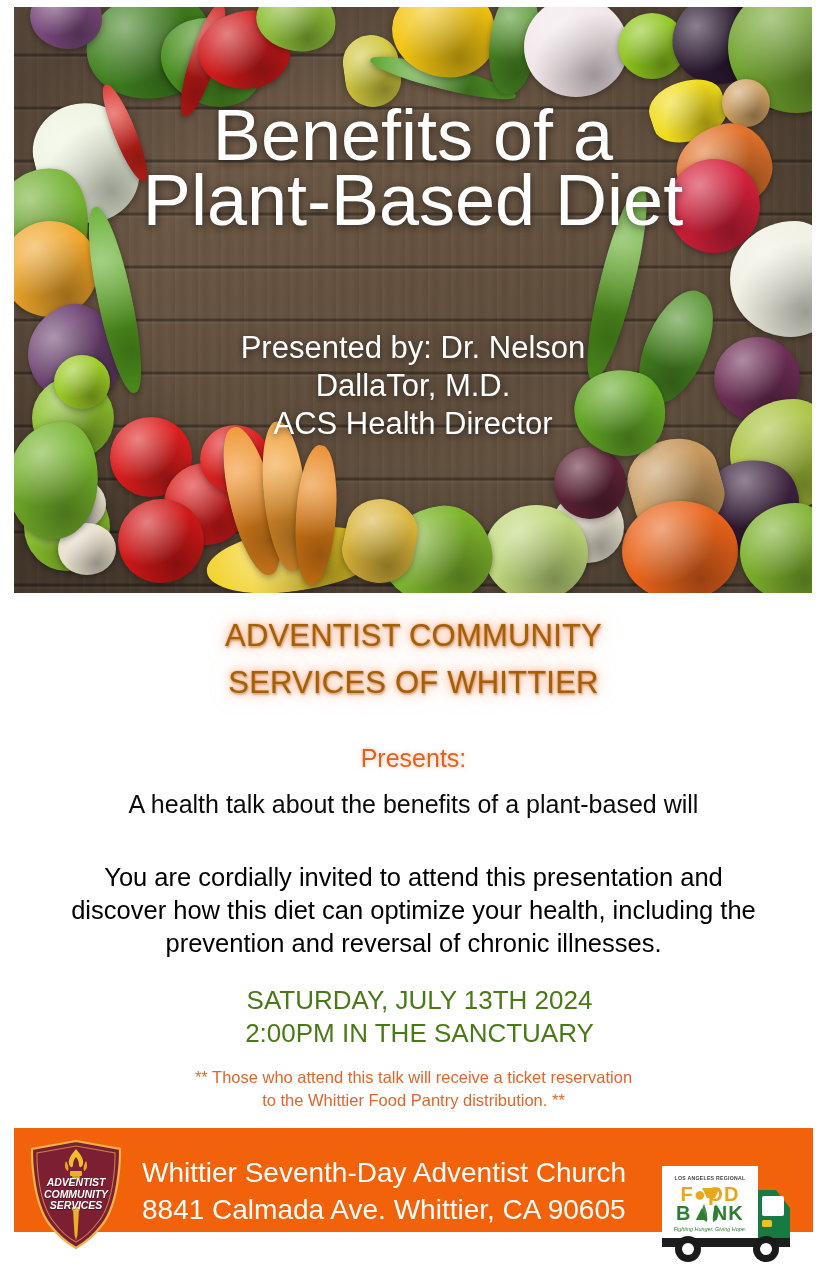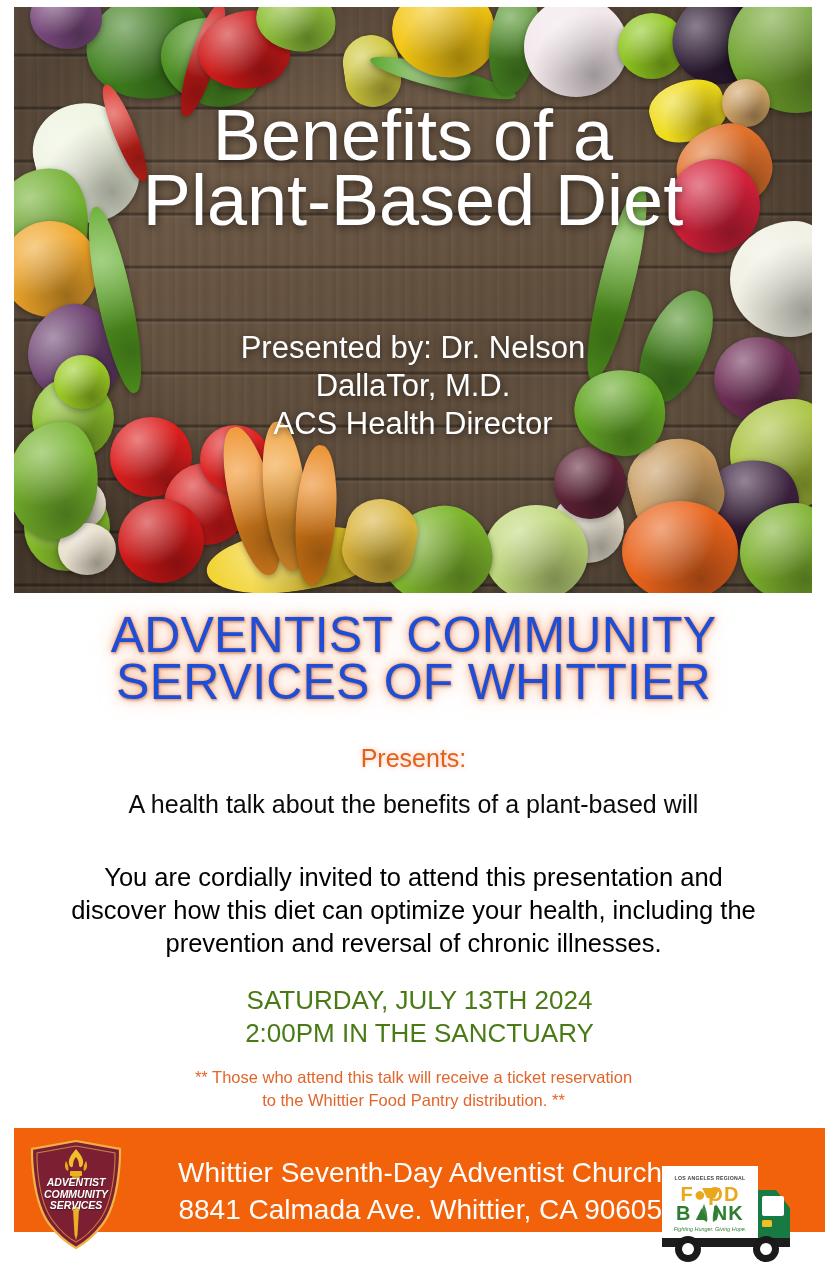--- a/index.html
+++ b/index.html
@@ -63,24 +63,24 @@
   .veg.leaf { border-radius: 58% 42% 46% 54% / 50% 55% 45% 50%; }
   .veg.oval { border-radius: 50% / 38%; }
   .veg.long { border-radius: 48% / 50%; }
 
   
   .org-title {
     position: absolute;
     left: 0; right: 0;
     top: 612px;
     text-align: center;
-    font-size: 50px;
+    font-size: 31px;
     line-height: 47px;
     letter-spacing: 0.2px;
-    color: #1d4ed8;
+    color: #a16207;
     text-shadow:
       0 0 2px rgba(226,97,30,0.65),
       0 0 9px rgba(240,130,70,0.75),
       0 0 20px rgba(250,170,120,0.55),
       1px 2px 2px rgba(120,40,0,0.30);
     white-space: pre-line;
   }
   .presents {
     position: absolute;
     left: 0; right: 0;
@@ -138,28 +138,27 @@
   }
 
   
   .footer {
     position: absolute;
     left: 14px;
     top: 1128px;
     width: 799px;
     height: 104px;
     background: #f2620b;
-    padding-left: 12px;
   }
   .footer-addr {
     position: absolute;
     left: 128px;
     top: 26px;
     width: 520px;
-    text-align: right;
+    text-align: left;
     color: #ffffff;
     font-size: 28px;
     line-height: 37px;
     white-space: pre-line;
   }
 
   
   .shield {
     position: absolute;
     left: 14px;

